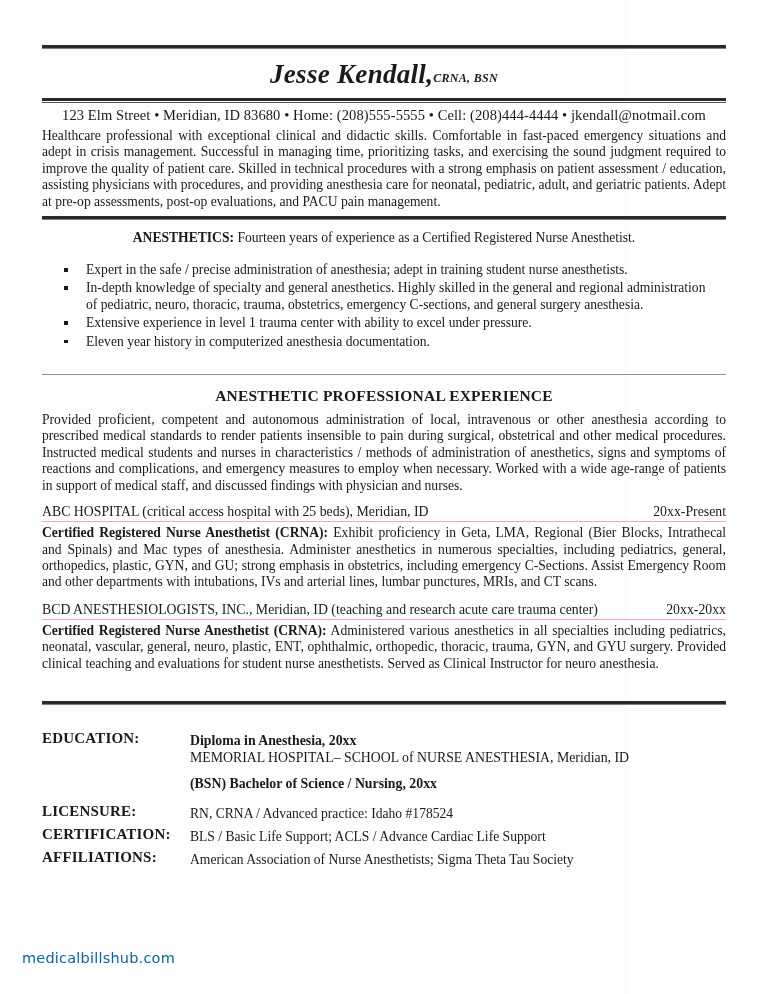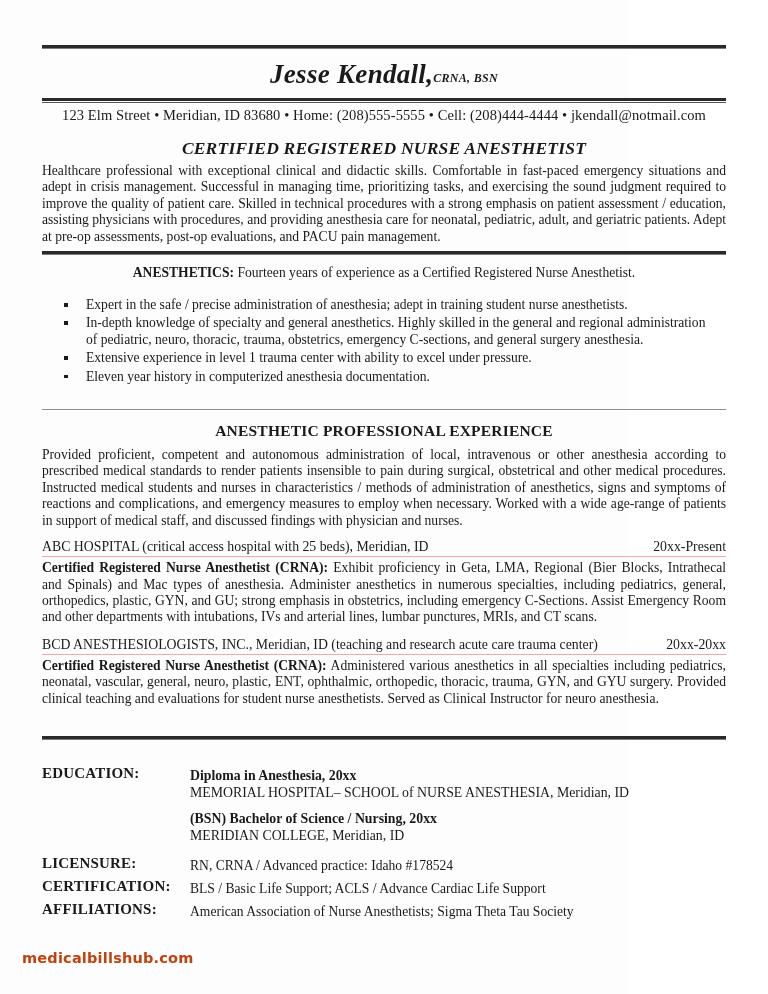--- a/index.html
+++ b/index.html
@@ -190,44 +190,43 @@
     line-height: 17px;
   }
   .detail-row.tight { margin-bottom: 4px; }
 
   
   .watermark {
     position: absolute;
     left: 22px;
     top: 950px;
     font-family: "DejaVu Sans", "Liberation Sans", sans-serif;
-    font-weight: bold;
+    font-weight: normal;
     font-size: 14.5px;
-    color: #c2410c;
+    color: #0369a1;
     letter-spacing: 0.2px;
   }
 </style>
 </head>
 <body>
 
 <div class="page">
   <div class="content">
 
     <div style="height:45px;"></div>
     <div class="rule-thick"></div>
 
     <div class="name-line">
       <span class="name">Jesse Kendall,</span><span class="credentials">CRNA, BSN</span>
     </div>
 
     <div class="rule-double"></div>
 
     <div class="contact">123 Elm Street • Meridian, ID 83680  • Home: (208)555-5555 • Cell: (208)444-4444 •   jkendall@notmail.com</div>
 
-    <div class="doc-title">CERTIFIED REGISTERED NURSE ANESTHETIST</div>
 
     <div class="block-summary">
       <p class="body">Healthcare professional with exceptional clinical and didactic skills. Comfortable in fast-paced emergency situations and adept in crisis management. Successful in managing time, prioritizing tasks, and exercising the sound judgment required to improve the quality of patient care. Skilled in technical procedures with a strong emphasis on patient assessment / education, assisting physicians with procedures, and providing anesthesia care for neonatal, pediatric, adult, and geriatric patients. Adept at pre-op assessments, post-op evaluations, and PACU pain management.</p>
     </div>
 
     <div class="rule-thick"></div>
 
     <div class="anesthetics-lead">
       <b>ANESTHETICS:</b><span> Fourteen years of experience as a Certified Registered Nurse Anesthetist.</span>
     </div>
@@ -270,21 +269,20 @@
 
       <div class="detail-row">
         <div class="detail-label">EDUCATION:</div>
         <div class="detail-value">
           <div class="edu-group">
             <div class="edu-degree">Diploma in Anesthesia, 20xx</div>
             <div class="edu-school">MEMORIAL HOSPITAL– SCHOOL of NURSE ANESTHESIA, Meridian, ID</div>
           </div>
           <div class="edu-group">
             <div class="edu-degree">(BSN) Bachelor of Science / Nursing, 20xx</div>
-            <div class="edu-school">MERIDIAN COLLEGE, Meridian, ID</div>
           </div>
         </div>
       </div>
 
       <div class="detail-row tight">
         <div class="detail-label">LICENSURE:</div>
         <div class="detail-value">RN, CRNA / Advanced practice: Idaho #178524</div>
       </div>
 
       <div class="detail-row tight">

